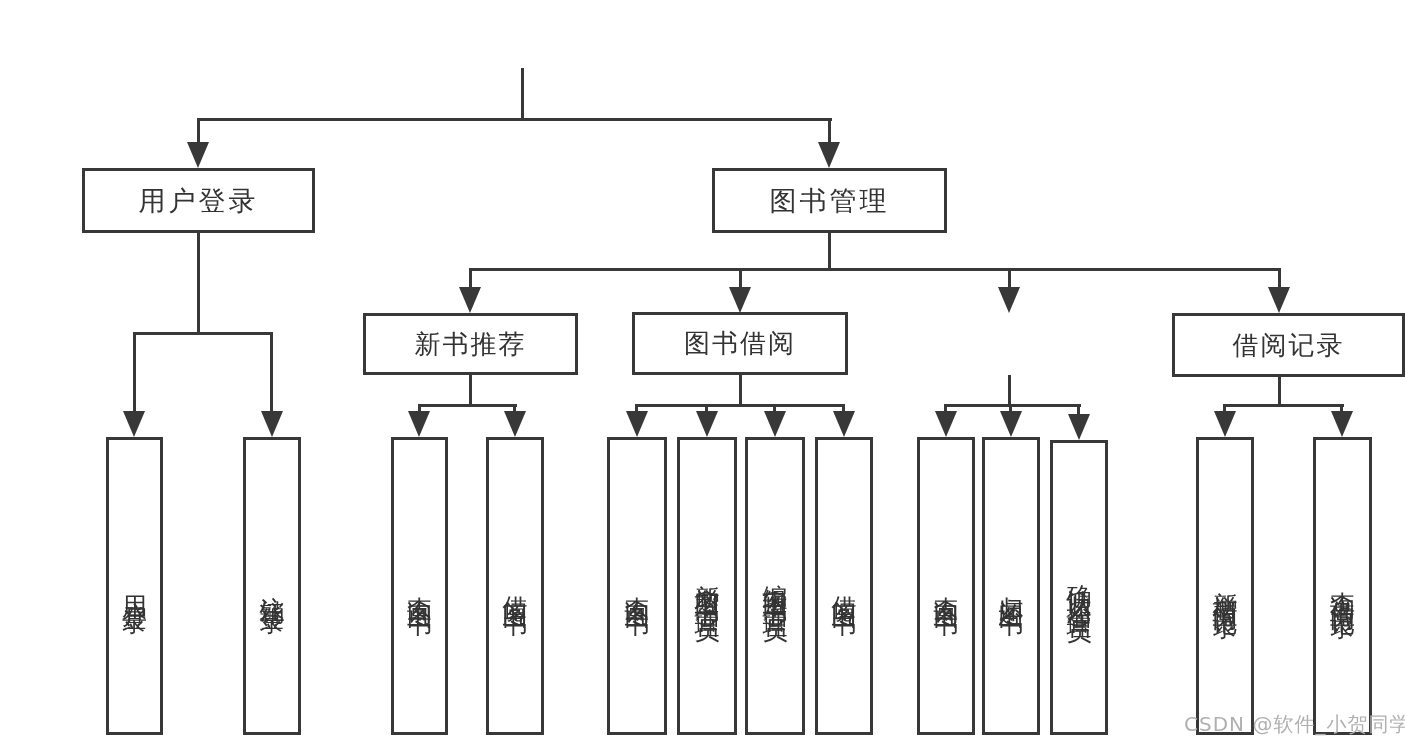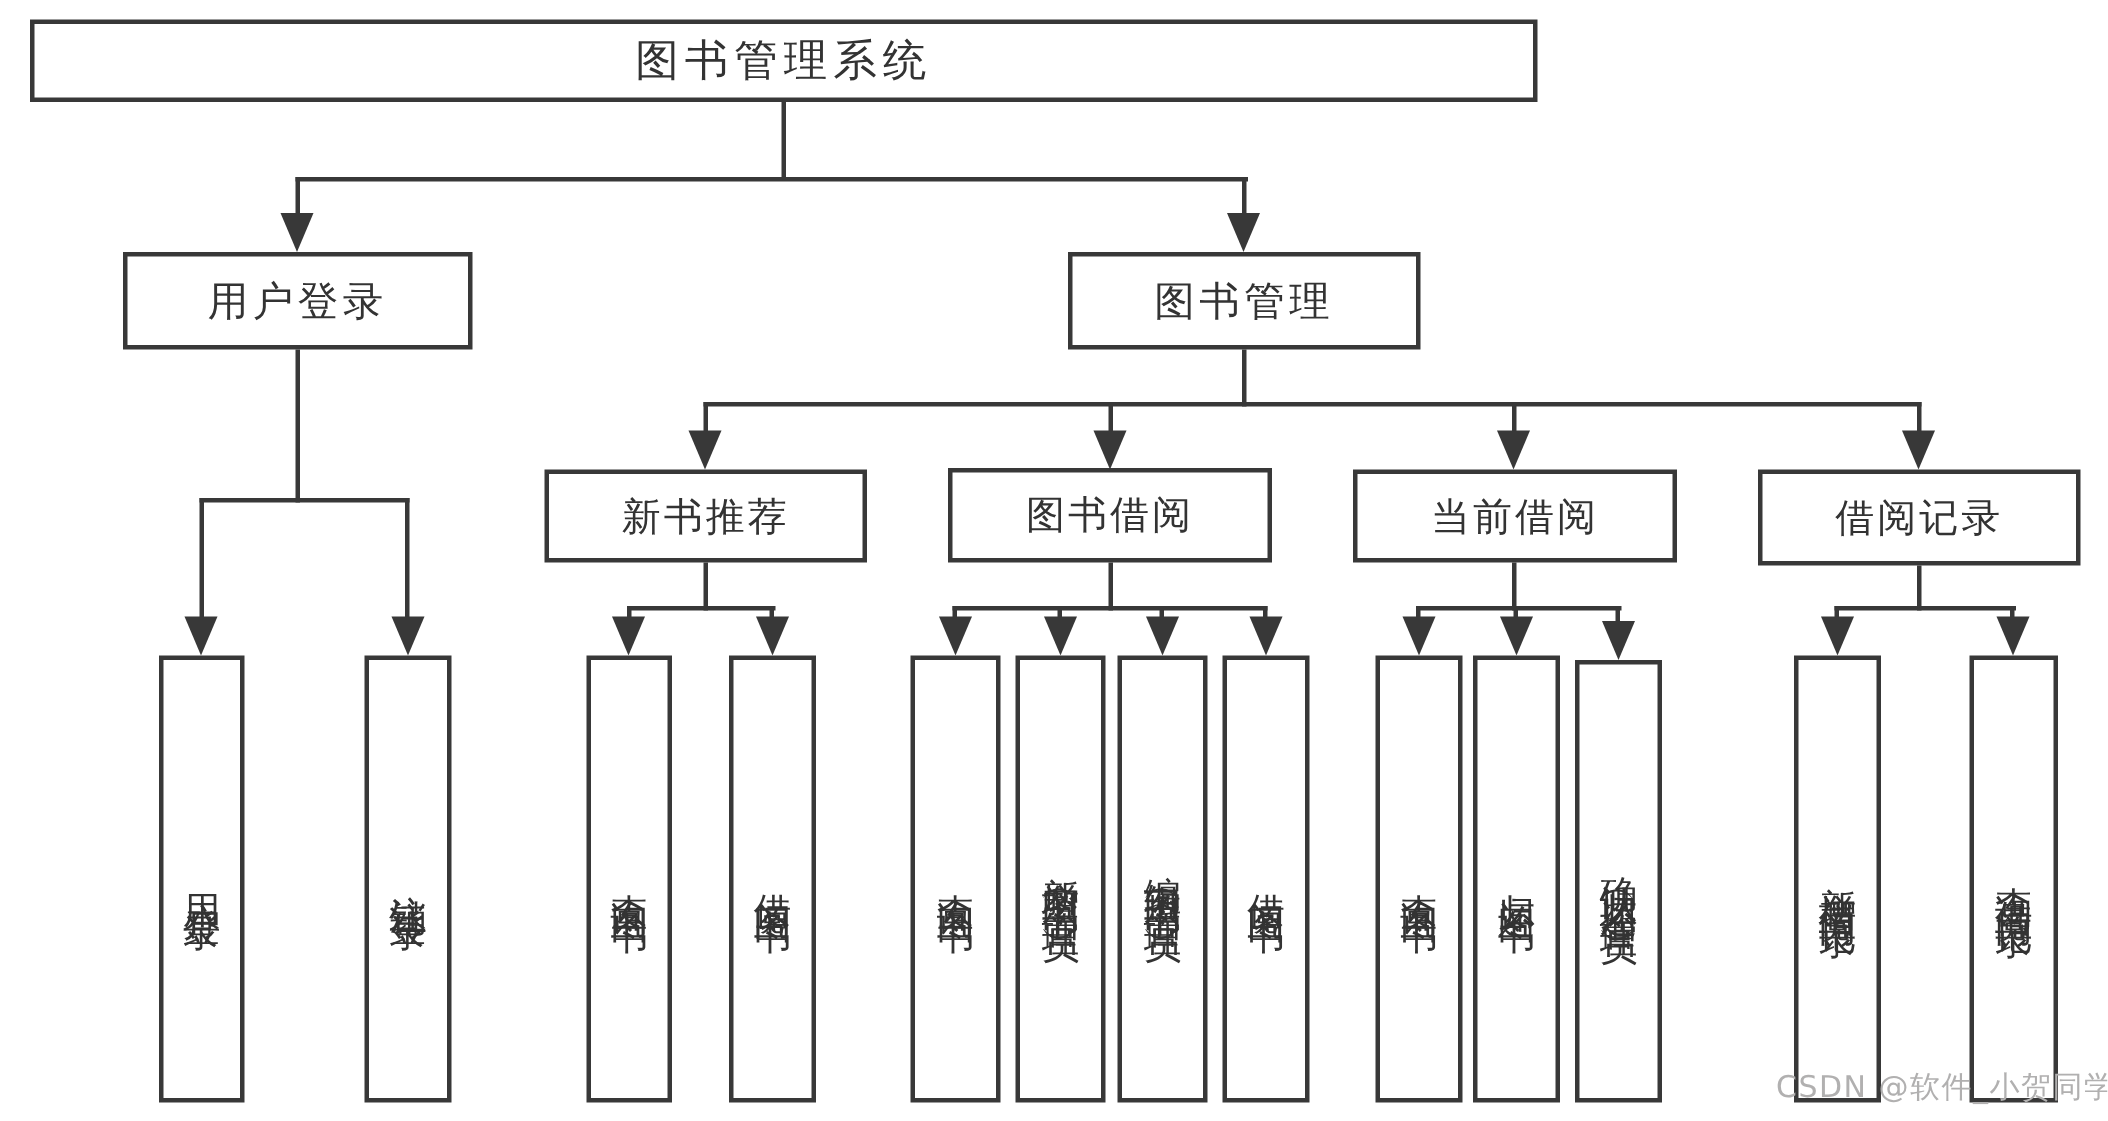--- a/index.html
+++ b/index.html
@@ -47,29 +47,27 @@
     color:#b1b0b0;
     z-index:6;
     white-space:nowrap;
   }
 </style>
 </head>
 <body>
 
 <div class="stage">
 
-  <div class="node h1" style="left:20px;top:13px;width:1005px;height:55px;">图书管理系统</div>
 
   <div class="node h2" style="left:82px;top:168px;width:233px;height:65px;">用户登录</div>
   <div class="node h2" style="left:712px;top:168px;width:235px;height:65px;font-family:Liberation Mono, monospace;">图书管理</div>
 
   <div class="node h3" style="left:363px;top:313px;width:215px;height:62px;">新书推荐</div>
   <div class="node h3" style="left:632px;top:312px;width:216px;height:63px;">图书借阅</div>
-  <div class="node h3" style="left:902px;top:313px;width:216px;height:62px;">当前借阅</div>
-  <div class="node h3" style="left:1172px;top:313px;width:215px;height:64px;">借阅记录</div>
+  <div class="node h3" style="left:1172px;top:313px;width:233px;height:64px;">借阅记录</div>
 
   <div class="node v" style="left:106px;top:437px;width:57px;height:298px;">用户登录</div>
   <div class="node v" style="left:243px;top:437px;width:58px;height:298px;">注销登录</div>
 
   <div class="node v" style="left:391px;top:437px;width:57px;height:298px;">查询图书</div>
   <div class="node v" style="left:486px;top:437px;width:58px;height:298px;">借阅图书</div>
 
   <div class="node v" style="left:607px;top:437px;width:60px;height:298px;">查询图书</div>
   <div class="node v" style="left:677px;top:437px;width:60px;height:298px;">新增图书（管理员）</div>
   <div class="node v" style="left:745px;top:437px;width:60px;height:298px;">编辑图书（管理员）</div>

